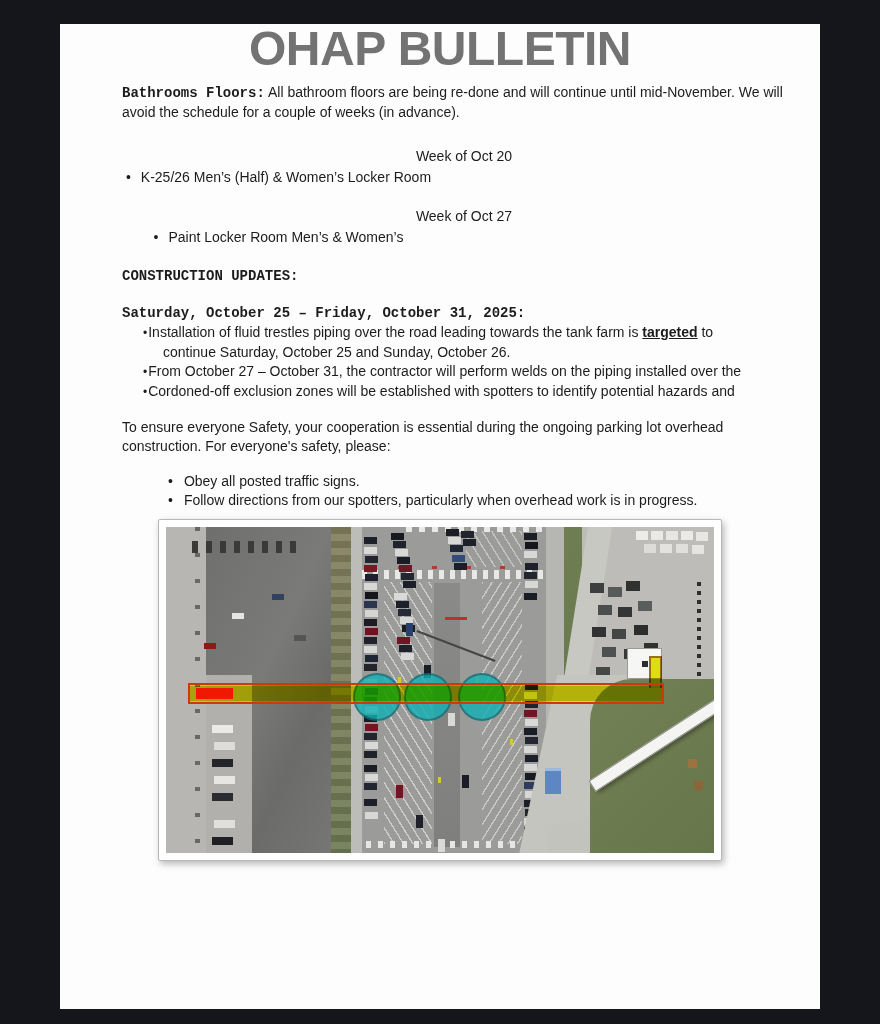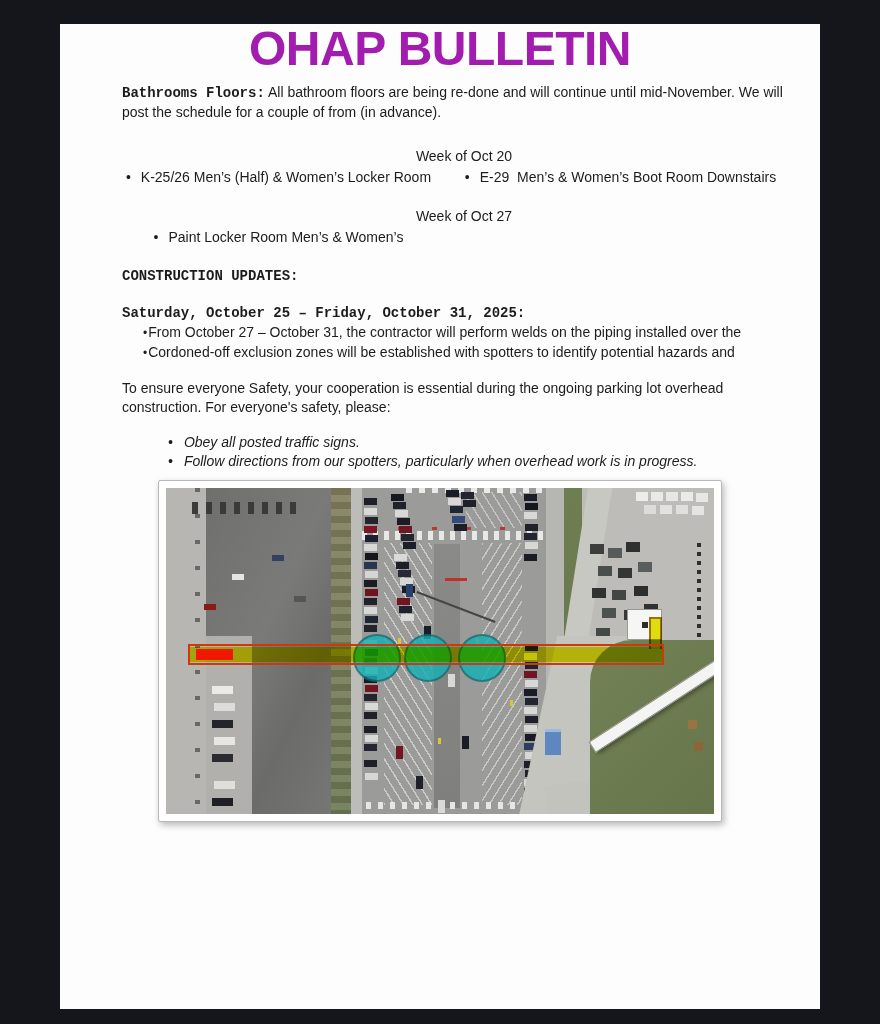--- a/index.html
+++ b/index.html
@@ -5,21 +5,21 @@
   html,body{margin:0;padding:0;width:880px;height:1024px;overflow:hidden;background:#15161c;}
   *{box-sizing:border-box;}
   body{font-family:"Liberation Sans","DejaVu Sans",sans-serif;}
 
   .page{
     width:760px;min-height:985px;margin:18px auto 21px;background:#fdfdfd;
     color:#1c1c1c;position:relative;
   }
   h1.title{
     margin:24px 0 0;text-align:center;font-size:48px;line-height:1.05;
-    font-weight:bold;letter-spacing:-.5px;color:#a21caf;
+    font-weight:bold;letter-spacing:-.5px;color:#737373;
   }
   .content{margin:8px 14px 0 62px;font-size:14px;line-height:19px;}
   .line{display:block;white-space:pre-wrap;}
   .b{font-weight:bold;font-family:Liberation Mono, monospace;}
   .emph{font-weight:bold;text-decoration:underline;}
 
   .intro{margin-top:9px;}
 
   .week{margin-top:25px;text-align:center;}
   .week .tworow{display:flex;margin-top:2px;}
@@ -29,21 +29,21 @@
   .bullet-item::before{content:"•";display:inline-block;margin:0 8px 0 0;transform:translateX(-2px);}
 
   .construction{margin-top:20px;}
   .construction .date{margin-top:18px;}
   .cb-l1{padding-left:21px;white-space:pre-wrap;}
   .cb-l1::before{content:"•";margin-right:1px;font-size:12px;}
   .cb-l2{padding-left:41px;white-space:pre-wrap;}
 
   .safety{margin-top:16px;}
   .safety-bullets{margin-top:16px;}
-  .sb{padding-left:46px;white-space:pre-wrap;font-style:italic;}
+  .sb{padding-left:46px;white-space:pre-wrap;}
   .sb::before{content:"•";margin-right:11px;}
 
   
   .figure{
     margin:9px 0 0 36px;width:564px;background:#fff;border:1px solid #b8b8b8;
     padding:7px;border-radius:2px;box-shadow:2px 3px 7px rgba(0,0,0,.28);
   }
   .photo{position:relative;width:548px;height:326px;overflow:hidden;background:#8f8f8c;}
   .photo div{position:absolute;}
 
@@ -157,42 +157,45 @@
 </head>
 <body>
 
 <div class="page">
   <h1 class="title">OHAP BULLETIN</h1>
 
   <div class="content">
 
     <p class="intro" style="margin:9px 0 0;">
       <span class="line"><span class="b">Bathrooms Floors:</span><span style="white-space:pre-wrap;"> All bathroom floors are being re-done and will continue until mid-November. We will</span></span>
-      <span class="line">post the schedule for a couple of from (in advance).</span>
+      <span class="line">avoid the schedule for a couple of weeks (in advance).</span>
     </p>
 
     <div class="week">
       <div>Week of Oct 20</div>
       <div class="tworow">
         <div class="colL bullet-item">K-25/26 Men’s (Half) &amp; Women’s Locker Room</div>
-        <div class="colR bullet-item">E-29  Men’s &amp; Women’s Boot Room Downstairs</div>
       </div>
     </div>
 
     <div class="week" style="margin-top:20px;">
       <div>Week of Oct 27</div>
       <div class="tworow">
         <div class="colL bullet-item">Paint Locker Room Men’s &amp; Women’s</div>
       </div>
     </div>
 
     <div class="construction">
       <div class="b">CONSTRUCTION UPDATES:</div>
       <div class="b date">Saturday, October 25 – Friday, October 31, 2025:</div>
 
+      <div>
+        <div class="cb-l1"><span style="white-space:pre-wrap;">Installation of fluid trestles piping over the road leading towards the tank farm is </span><span class="emph">targeted</span><span style="white-space:pre-wrap;"> to</span></div>
+        <div class="cb-l2">continue Saturday, October 25 and Sunday, October 26.</div>
+      </div>
 
       <div>
         <div class="cb-l1">From October 27 – October 31, the contractor will perform welds on the piping installed over the</div>
       </div>
 
       <div>
         <div class="cb-l1">Cordoned-off exclusion zones will be established with spotters to identify potential hazards and</div>
       </div>
     </div>
 

